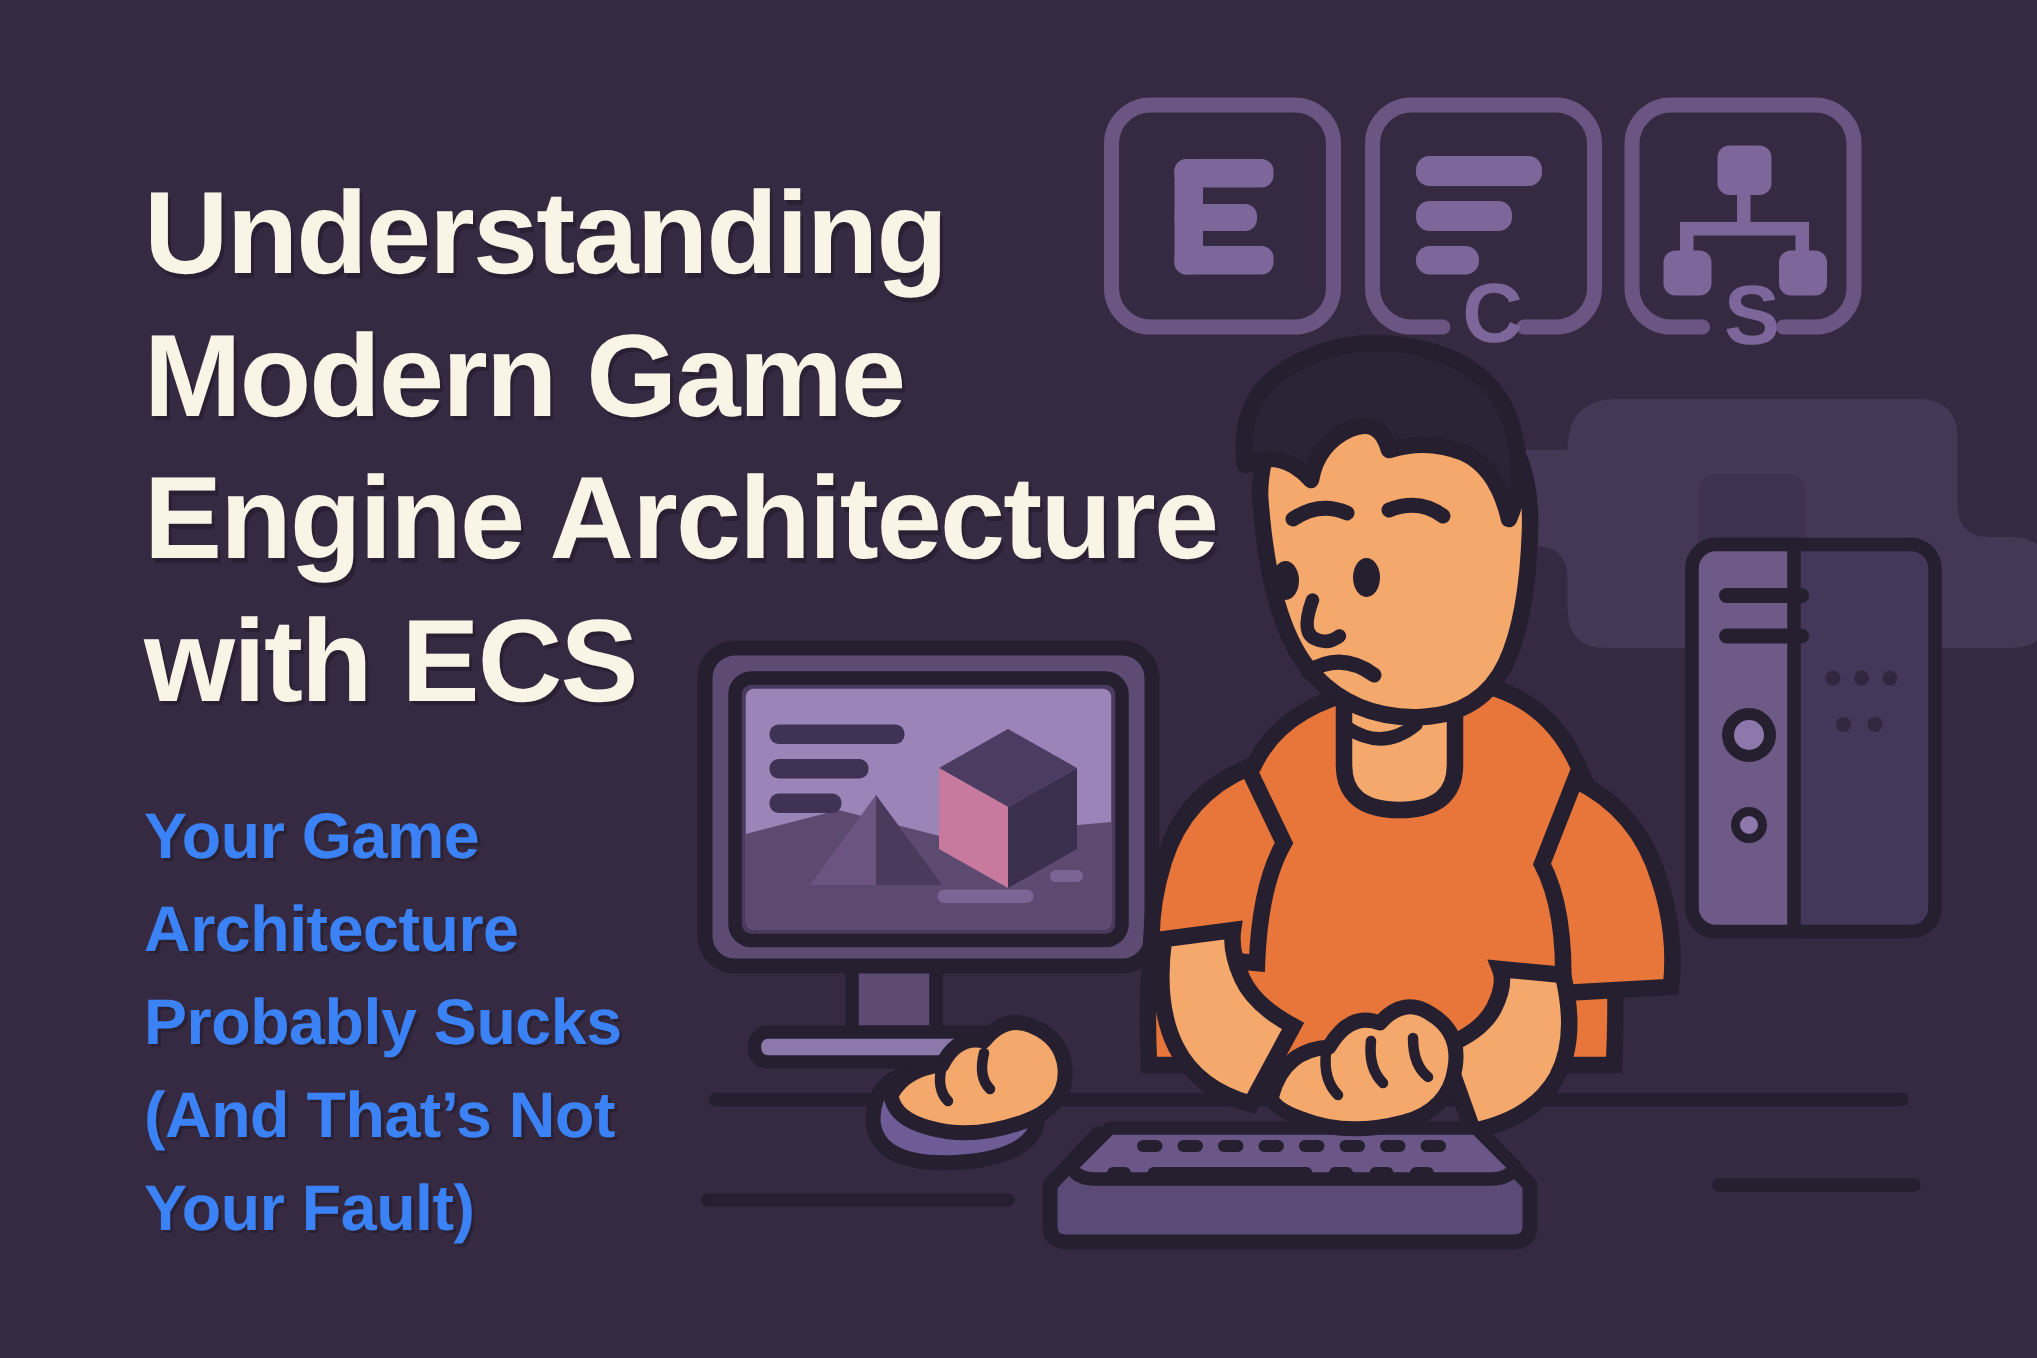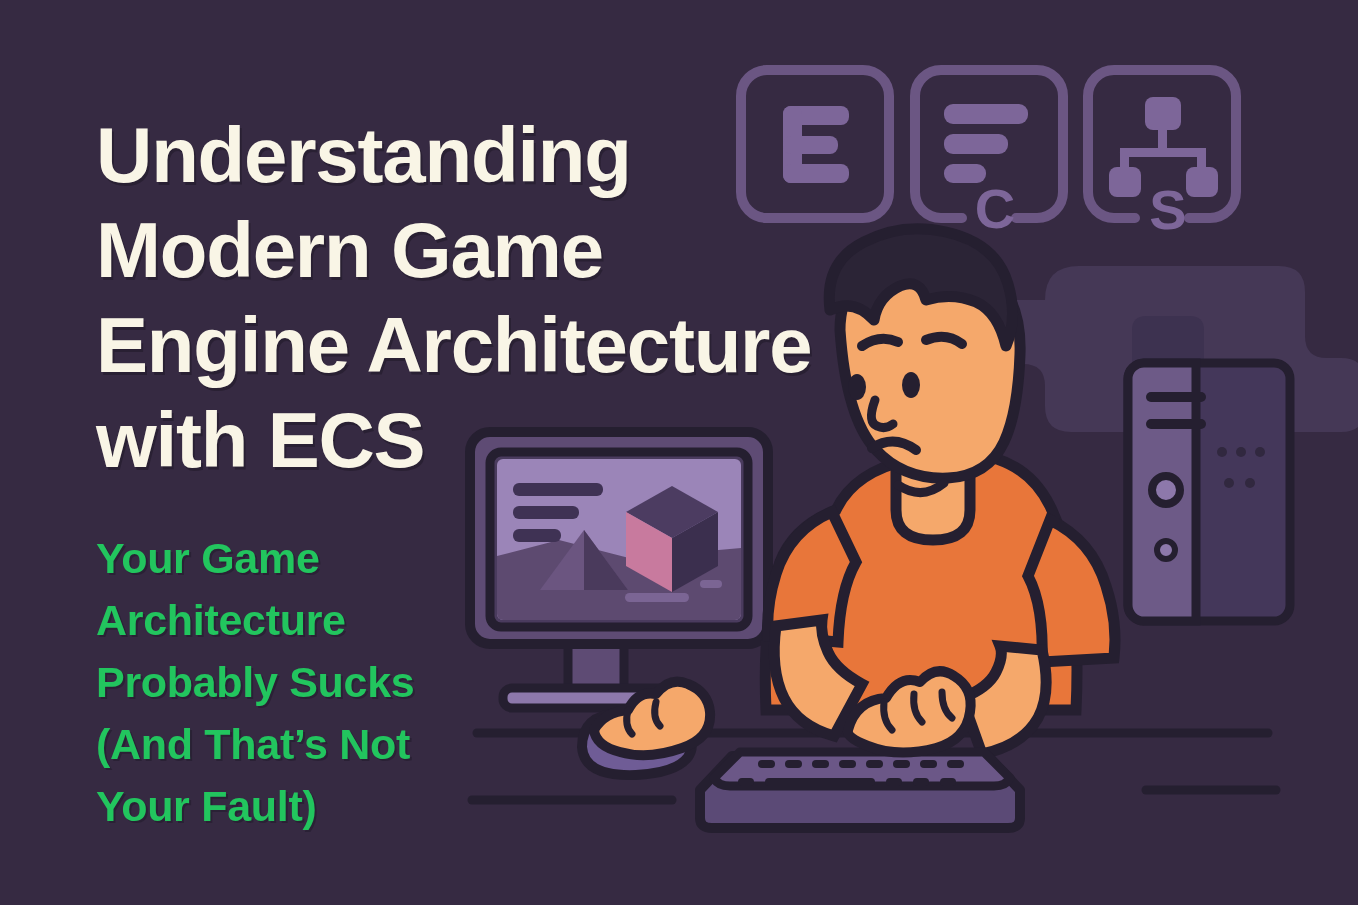--- a/index.html
+++ b/index.html
@@ -46,21 +46,21 @@
     font-weight: 700;
     letter-spacing: -1.2px;
     text-shadow: 2px 3px 0 rgba(26,20,34,0.45);
     white-space: pre-line;
   }
   #subheadline {
     position: absolute;
     left: 64px;
     top: 527px;
     width: 400px;
-    color: #22c55e;
+    color: #3b82f6;
     font-size: 43px;
     line-height: 62px;
     font-weight: 600;
     letter-spacing: -0.3px;
     text-shadow: 2px 2px 0 rgba(26,20,34,0.40);
     white-space: pre-line;
   }
 </style>
 </head>
 <body>

